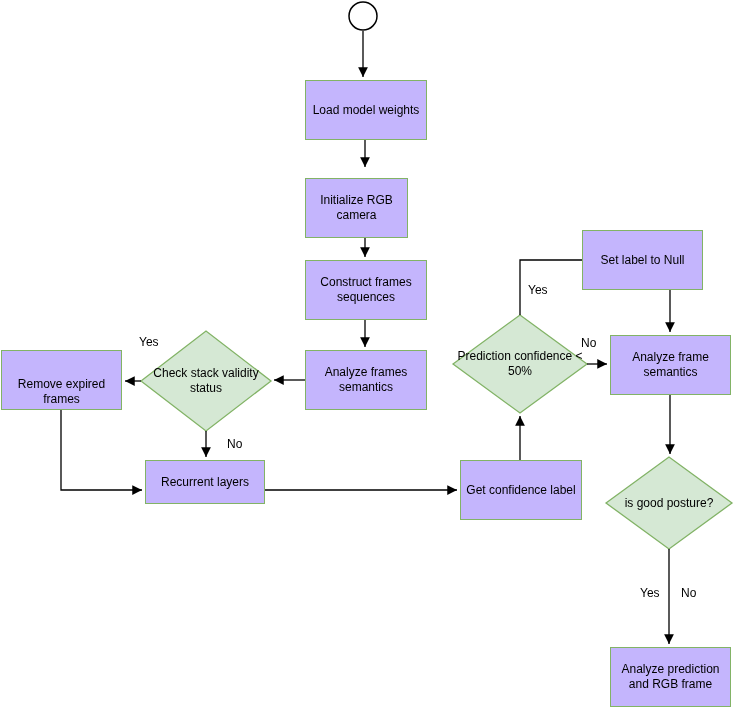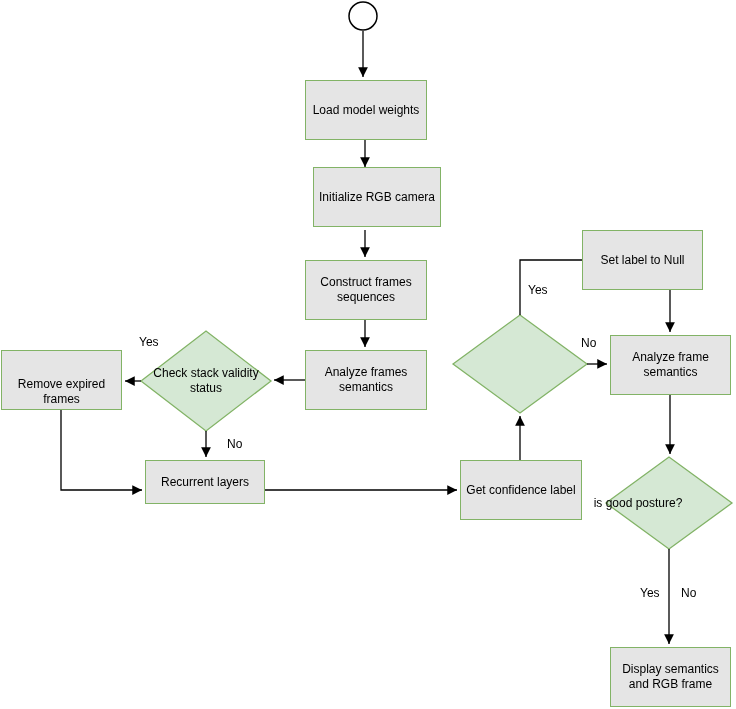--- a/index.html
+++ b/index.html
@@ -14,21 +14,21 @@
     overflow: hidden;
   }
   svg.layer {
     position: absolute;
     left: 0; top: 0;
     width: 736px; height: 709px;
   }
   .node {
     position: absolute;
     box-sizing: border-box;
-    background: #e5e5e5;
+    background: #c4b5fd;
     border: 1px solid #82b366;
     display: flex;
     align-items: center;
     justify-content: center;
     text-align: center;
     padding: 2px;
     line-height: 1.25;
   }
   .dlabel {
     position: absolute;
@@ -39,33 +39,33 @@
     line-height: 1.25;
     pointer-events: auto;
   }
   .elabel {
     position: absolute;
     white-space: nowrap;
     line-height: 1.2;
   }
   
   #n-load      { left: 305px; top:  80px; width: 122px; height: 60px; }
-  #n-init      { left: 305px; top: 167px; width: 128px; height: 60px; margin-left: 8px; }
+  #n-init      { left: 305px; top: 178px; width: 103px; height: 60px; }
   #n-construct { left: 305px; top: 260px; width: 122px; height: 60px; }
   #n-analyze-frames { left: 305px; top: 350px; width: 122px; height: 60px; }
   #n-remove    { left:   1px; top: 350px; width: 121px; height: 60px; align-items: flex-end; }
   #n-recurrent { left: 145px; top: 460px; width: 120px; height: 44px; }
   #n-getpred   { left: 460px; top: 460px; width: 122px; height: 60px; }
   #n-setnull   { left: 582px; top: 230px; width: 121px; height: 60px; }
   #n-analyze-frame { left: 610px; top: 335px; width: 121px; height: 60px; }
   #n-display   { left: 610px; top: 647px; width: 121px; height: 60px; }
   
   #d-check   { left: 146px; top: 351px; width: 120px; height: 60px; }
   #d-pred    { left: 454px; top: 334px; width: 132px; height: 60px; }
-  #d-posture { left: 578px; top: 473px; width: 120px; height: 60px; }
+  #d-posture { left: 609px; top: 473px; width: 120px; height: 60px; }
   
   #el-check-yes   { left: 139px; top: 335px; }
   #el-check-no    { left: 227px; top: 437px; }
   #el-pred-yes    { left: 528px; top: 283px; }
   #el-pred-no     { left: 581px; top: 336px; }
   #el-posture-yes { left: 640px; top: 586px; }
   #el-posture-no  { left: 681px; top: 586px; }
 </style>
 </head>
 <body>
@@ -125,25 +125,28 @@
   <div class="node" id="n-getpred">
     <span>Get confidence label</span>
   </div>
   <div class="node" id="n-setnull">
     <span>Set label to Null</span>
   </div>
   <div class="node" id="n-analyze-frame">
     <span>Analyze frame semantics</span>
   </div>
   <div class="node" id="n-display">
-    <span>Display semantics and RGB frame</span>
+    <span>Analyze prediction and RGB frame</span>
   </div>
 
   <div class="dlabel" id="d-check">
     <span>Check stack validity status</span>
+  </div>
+  <div class="dlabel" id="d-pred">
+    <span>Prediction confidence &lt; 50%</span>
   </div>
   <div class="dlabel" id="d-posture">
     <span>is good posture?</span>
   </div>
 
   <div class="elabel" id="el-check-yes">Yes</div>
   <div class="elabel" id="el-check-no">No</div>
   <div class="elabel" id="el-pred-yes">Yes</div>
   <div class="elabel" id="el-pred-no">No</div>
   <div class="elabel" id="el-posture-yes">Yes</div>

